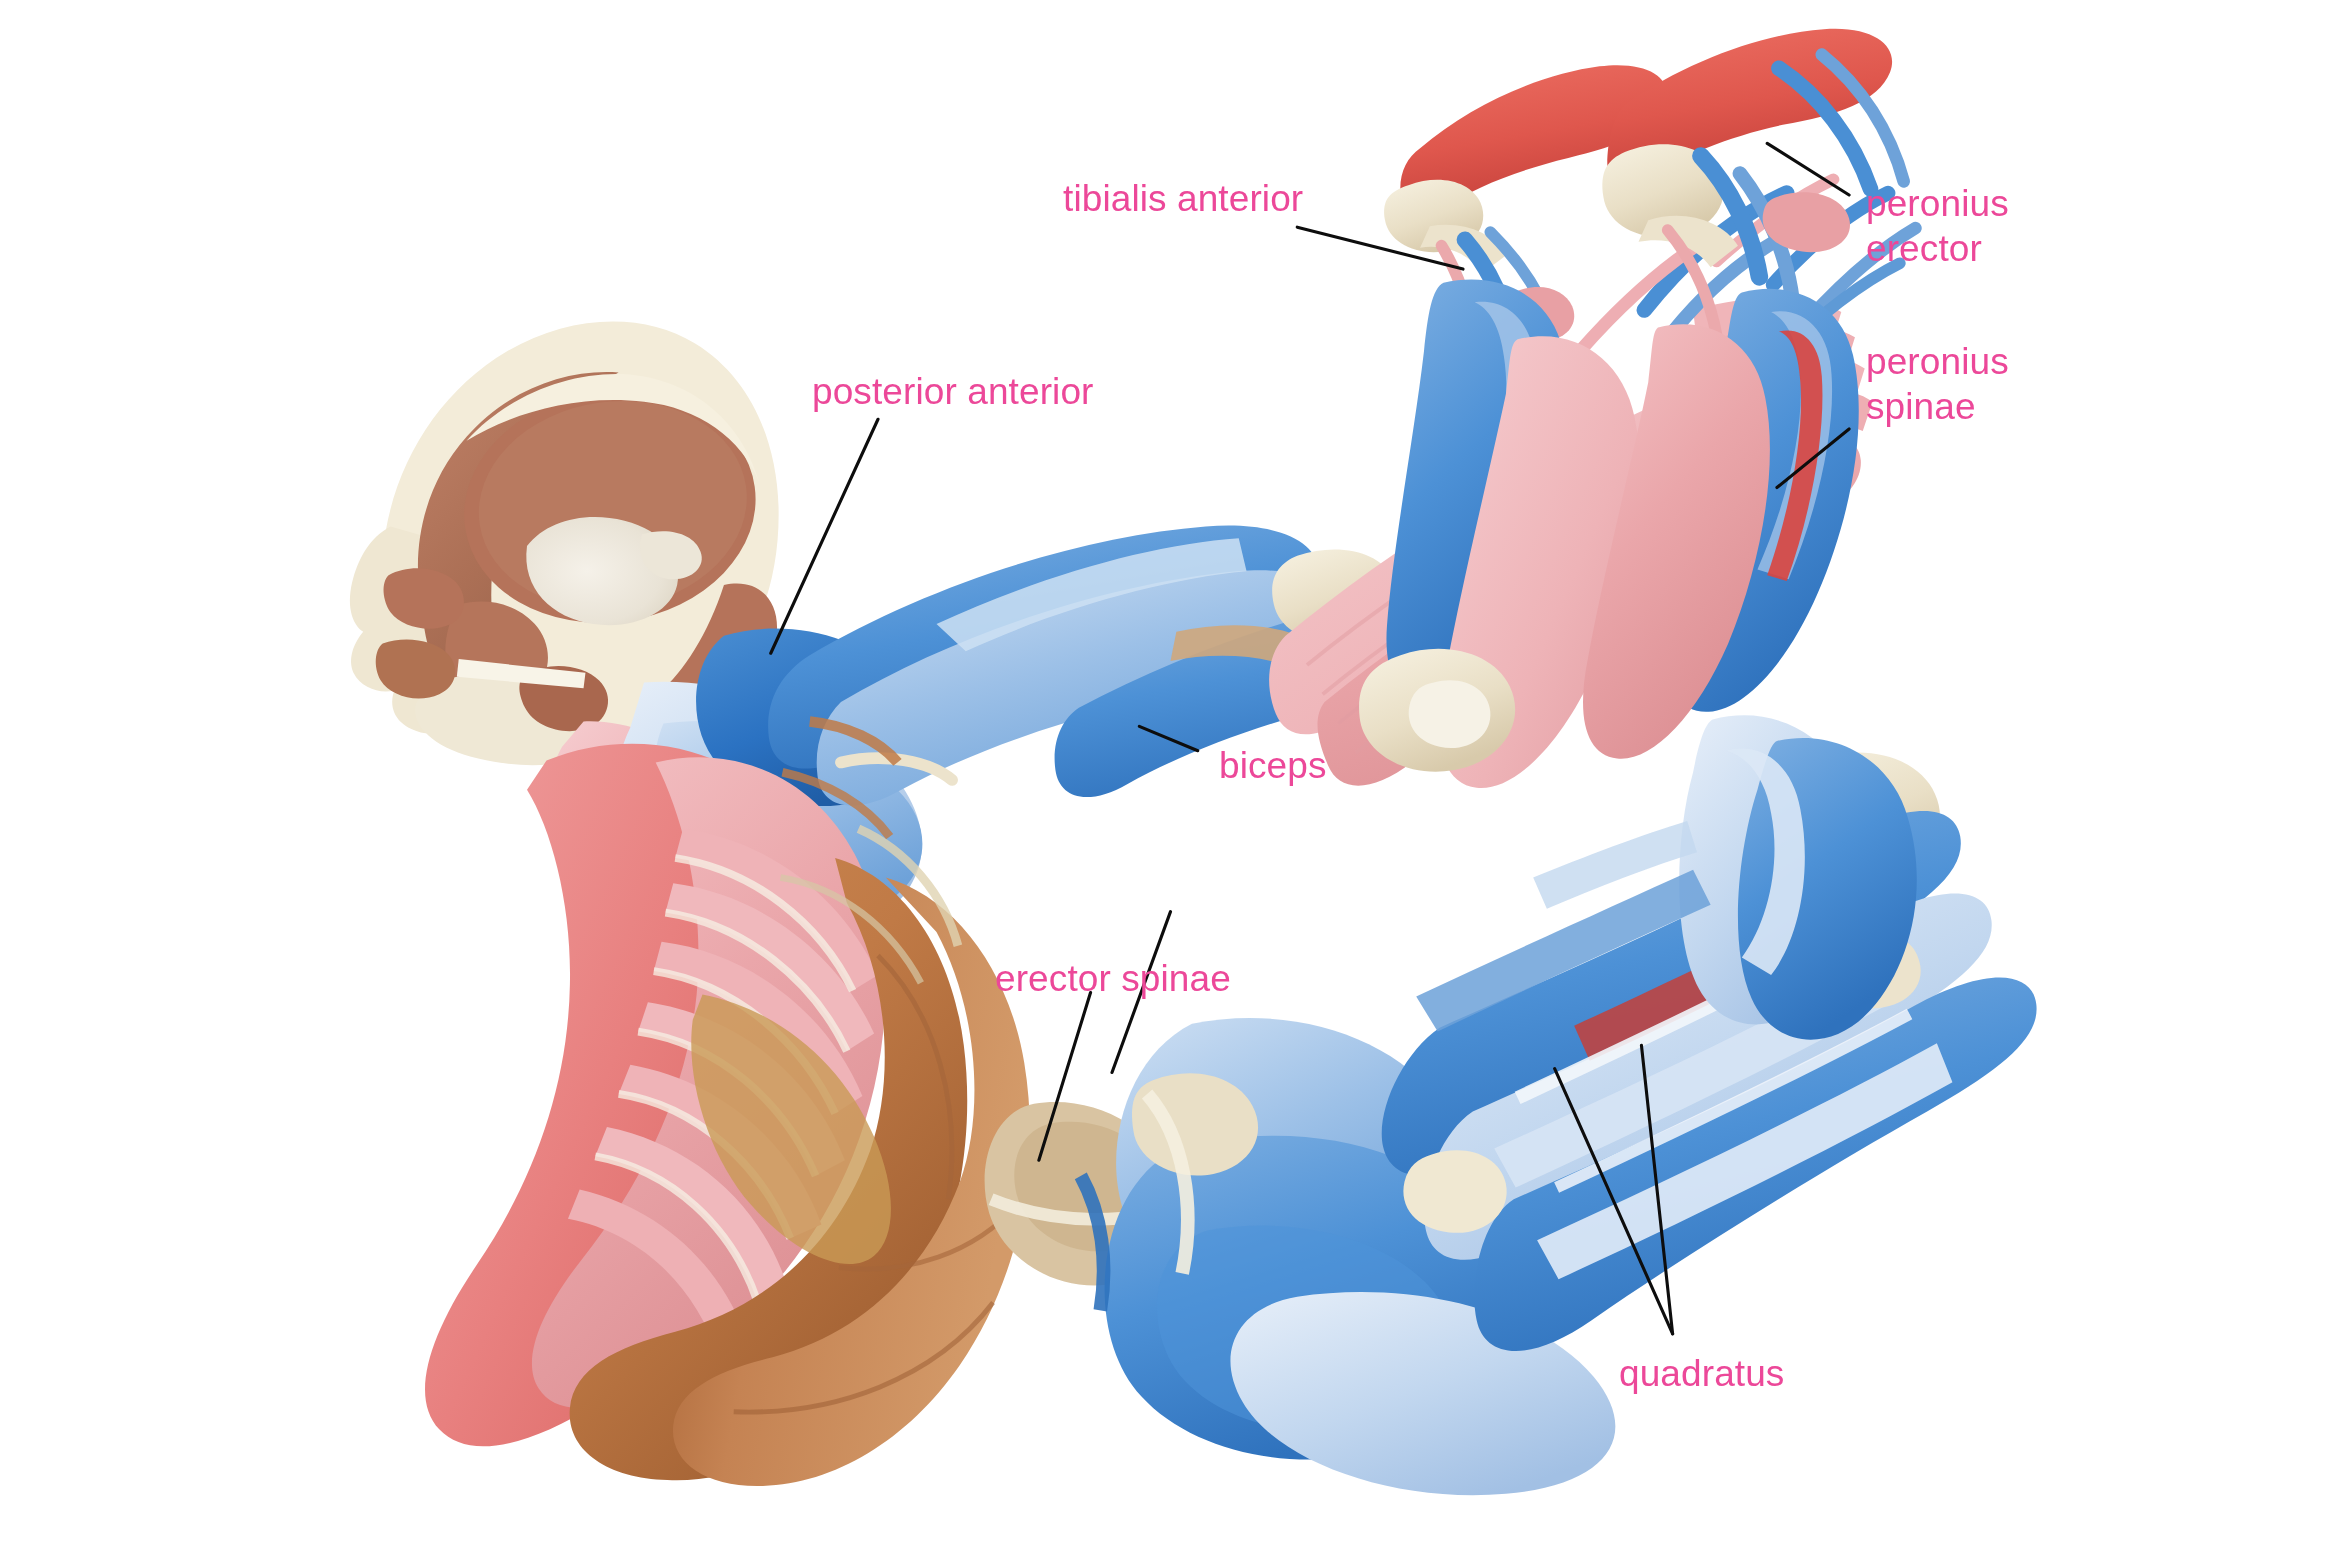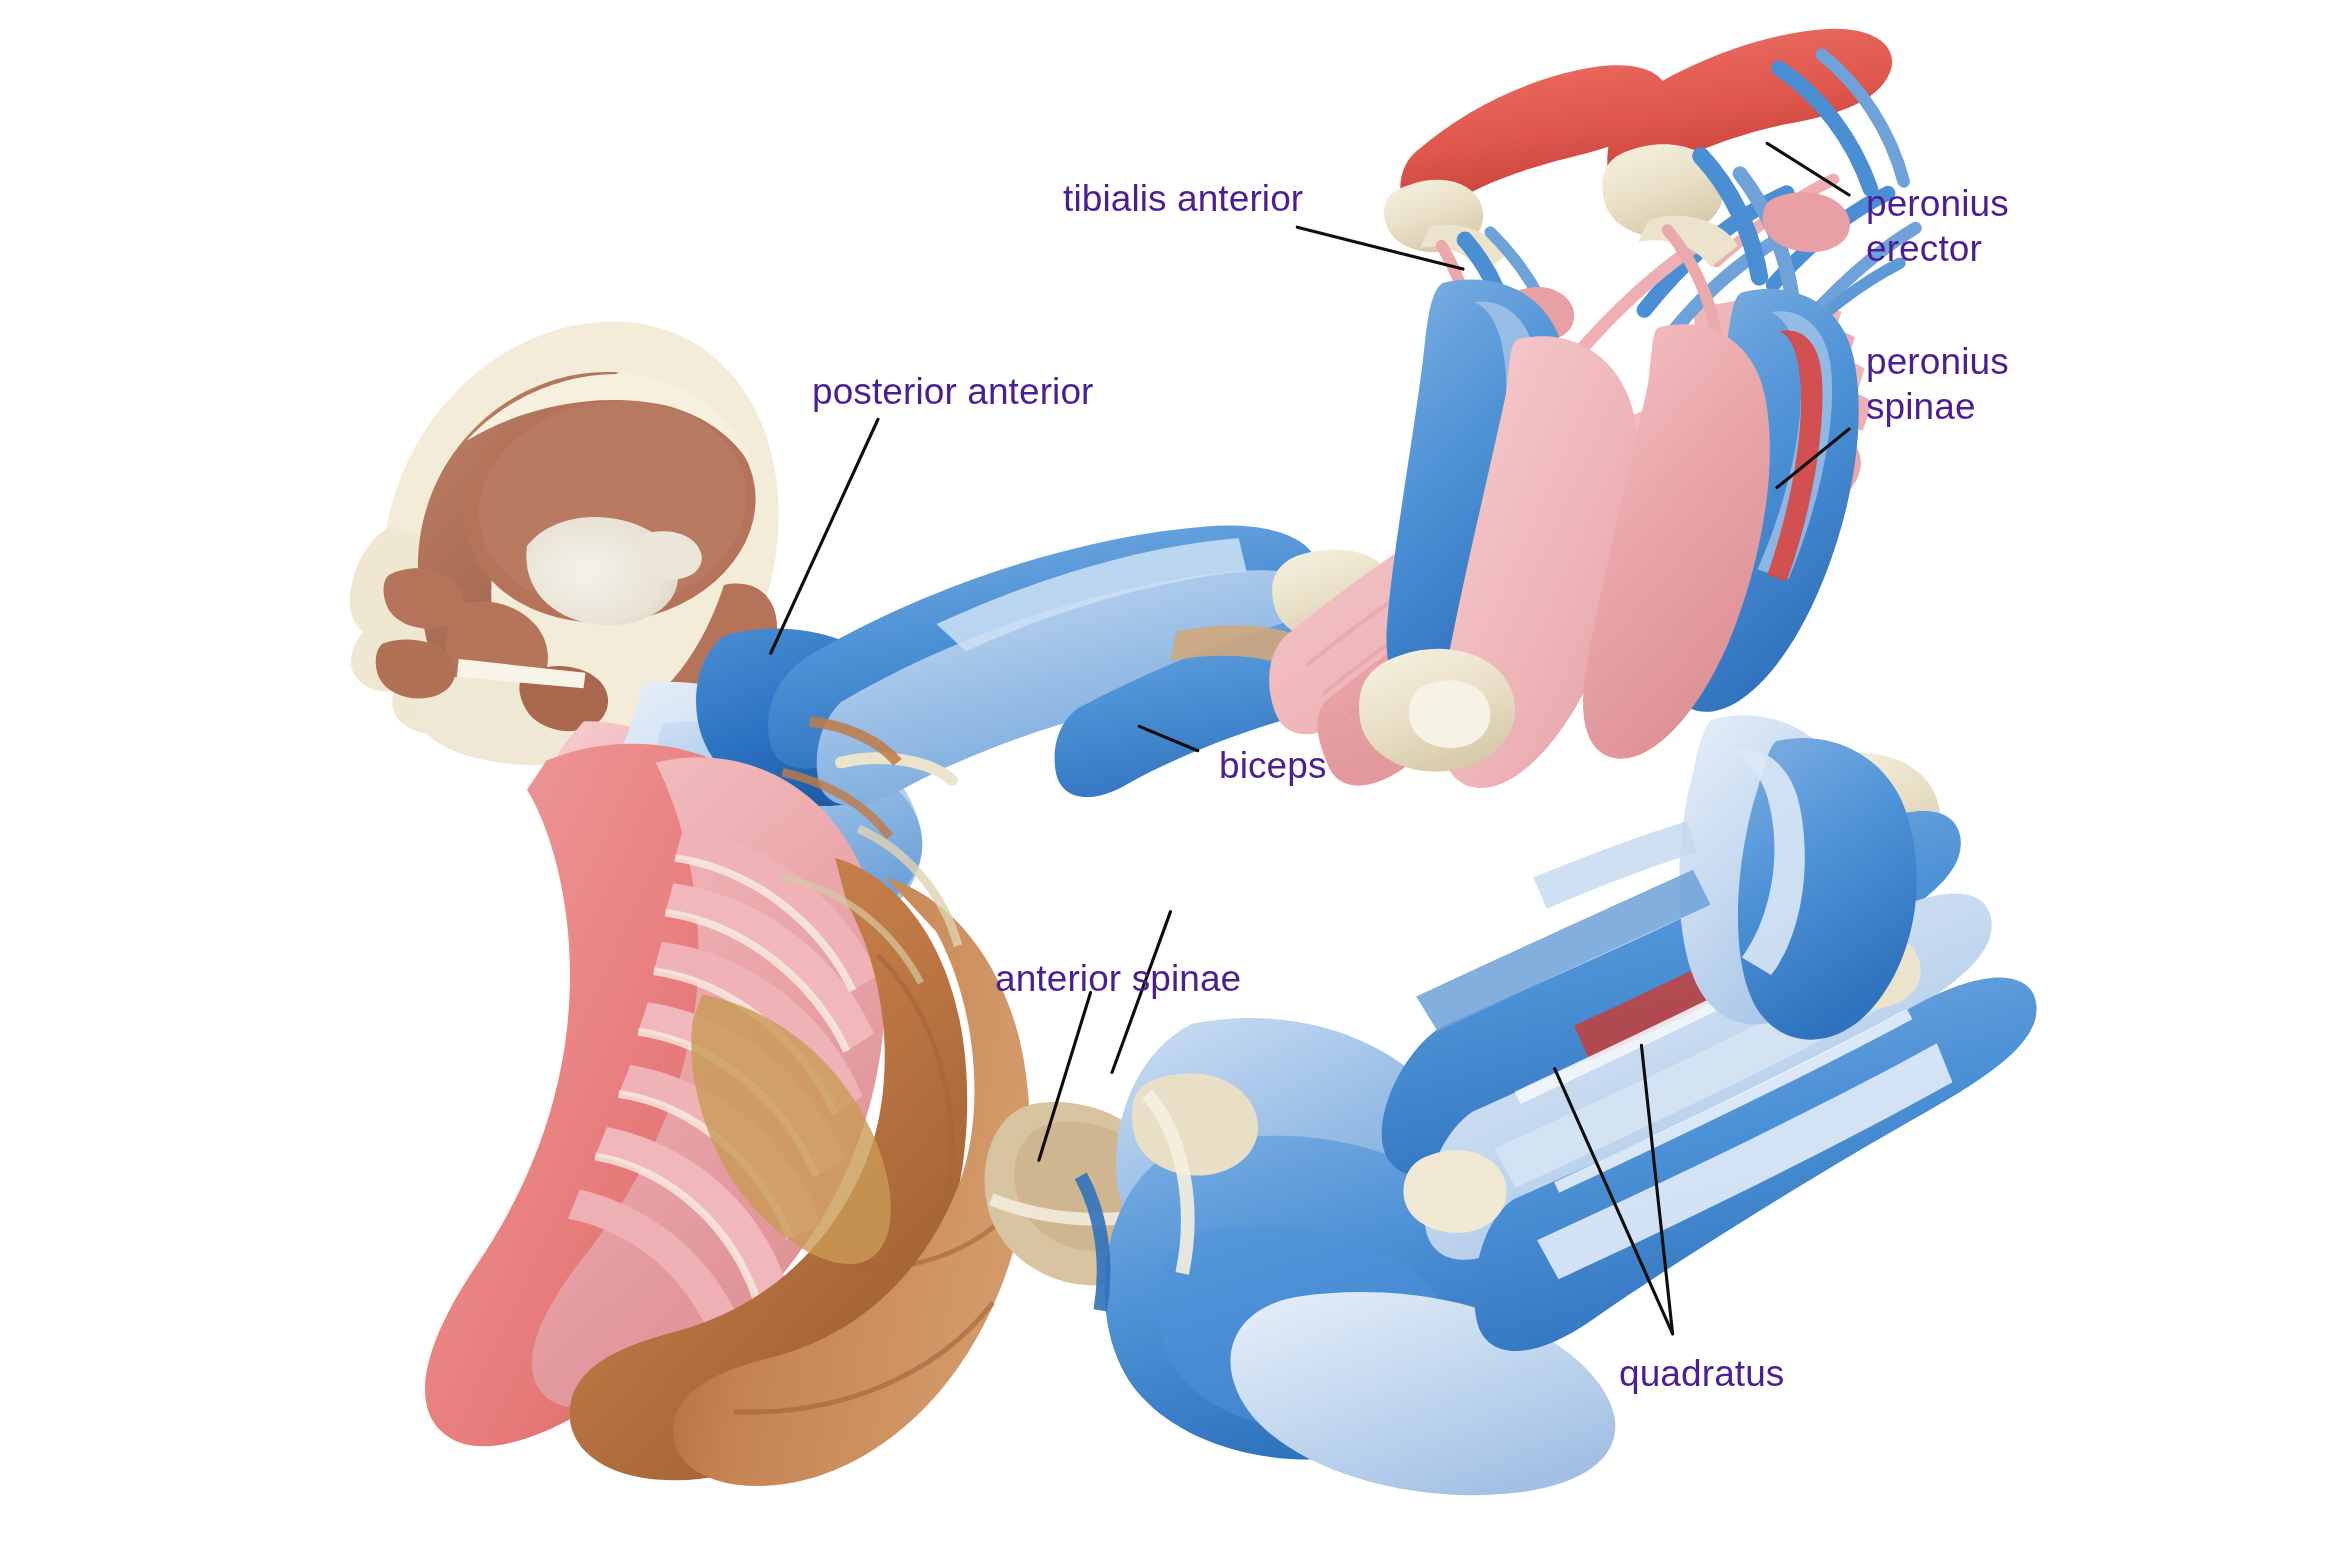--- a/index.html
+++ b/index.html
@@ -20,21 +20,21 @@
   }
   #figure-svg, #overlay-svg {
     position: absolute;
     left: 0;
     top: 0;
     width: 2341px;
     height: 1560px;
   }
   .anno-label {
     position: absolute;
-    color: #4c1d95;
+    color: #ec4899;
     font-family: "Liberation Sans", sans-serif;
     font-size: 37px;
     line-height: 45px;
     letter-spacing: 0.1px;
     white-space: pre;
     font-weight: 400;
   }
   .leader {
     stroke: #0d0d0d;
     stroke-width: 3.2;
@@ -417,18 +417,18 @@
 
   <div class="anno-label" style="left:1866px; top:181px;"><span>peronius</span><br><span>erector</span></div>
 
   <div class="anno-label" style="left:1866px; top:339px;"><span>peronius</span><br><span>spinae</span></div>
 
   <div class="anno-label" style="left:812px; top:369px;">posterior anterior</div>
 
   <div class="anno-label" style="left:1219px; top:743px;">biceps</div>
 
 
-  <div class="anno-label" style="left:995px; top:956px;">anterior spinae</div>
+  <div class="anno-label" style="left:995px; top:956px;">erector spinae</div>
 
   <div class="anno-label" style="left:1619px; top:1351px;">quadratus</div>
 
 </div>
 
 
 </body></html>

